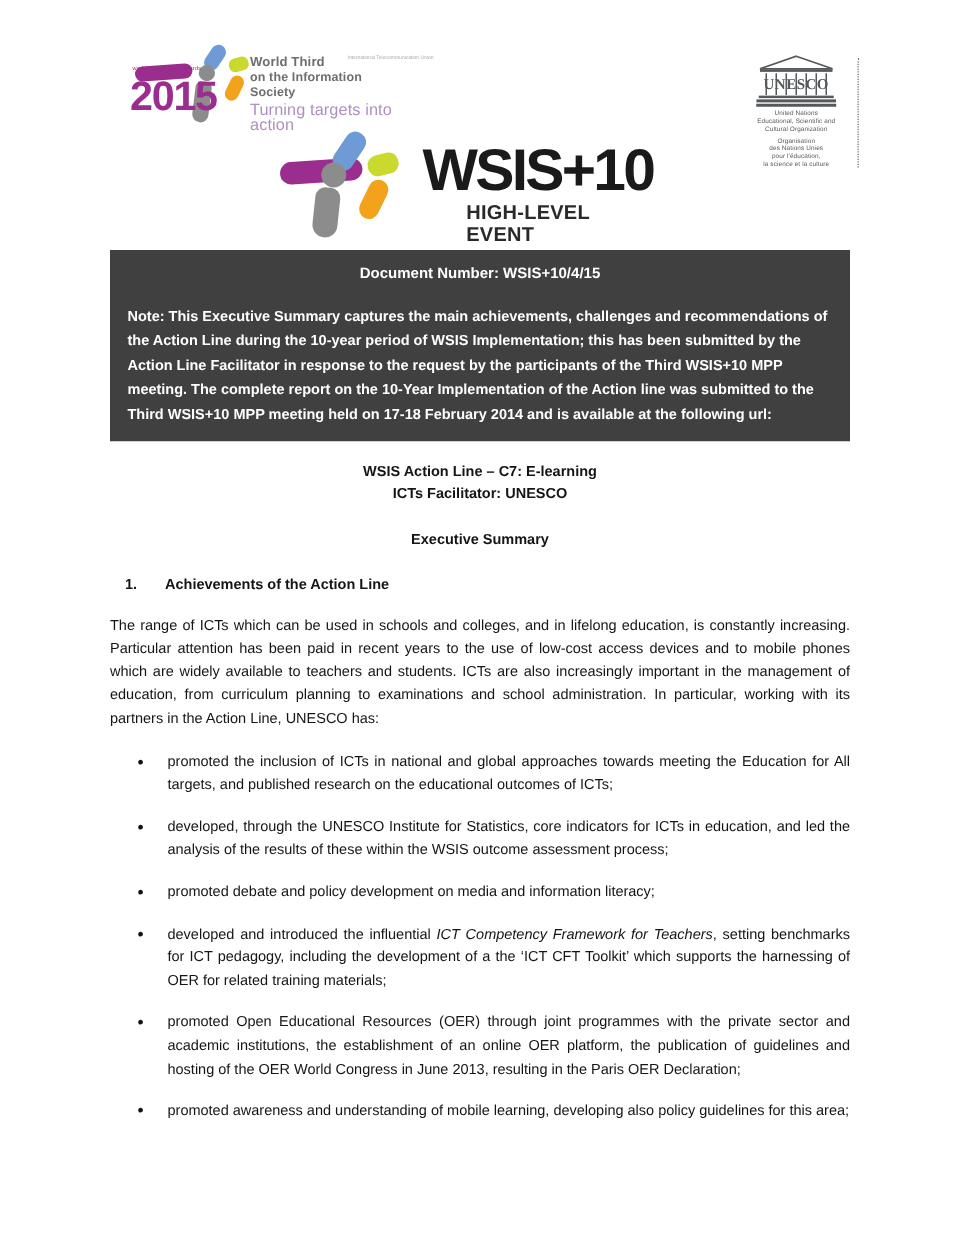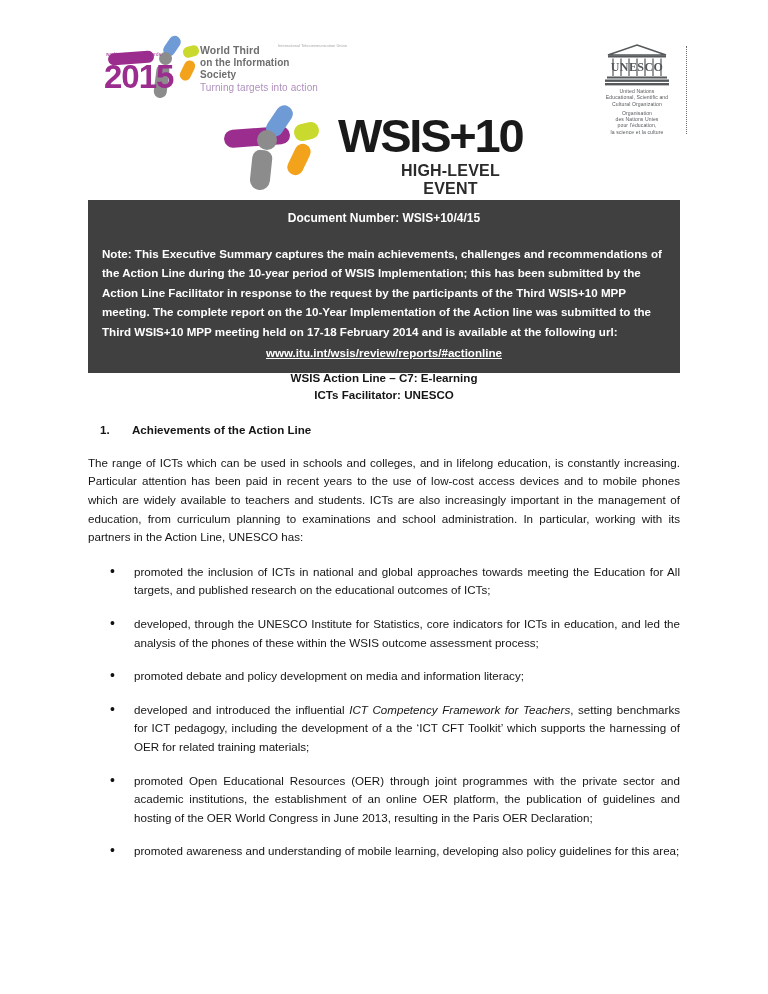--- a/index.html
+++ b/index.html
@@ -113,42 +113,41 @@
     color: #6E6E6E;
     letter-spacing: 0.1px;
   }
   .wsis-words .l2 {
     font-size: 10px;
     font-weight: bold;
     color: #6E6E6E;
     letter-spacing: 0.1px;
   }
   .wsis-words .l3 {
-    font-size: 10px;
+    font-size: 13px;
     color: #B08FBE;
     letter-spacing: 0.1px;
   }
   .wsis-words .smalltag {
     position: absolute;
     left: 78px;
     top: -1px;
     font-size: 4px;
     color: #A9A9A9;
     line-height: 5px;
     white-space: nowrap;
   }
 
   
   .logo-wsis10 {
     position: absolute;
     left: 228px;
     top: 110px;
     width: 300px;
     height: 80px;
-    text-align: center;
   }
   .logo-wsis10 .fig { left: 0px; top: 0px; width: 100px; height: 80px; }
   .logo-wsis10 .arm-purple { left: -4px; top: 18px; width: 66px; height: 18px; border-radius: 9px; }
   .logo-wsis10 .arm-blue   { left: 43px; top: -6px; width: 17px; height: 34px; border-radius: 8px; transform: rotate(34deg); }
   .logo-wsis10 .arm-green  { left: 66px; top: 13px; width: 25px; height: 17px; border-radius: 8px; transform: rotate(-14deg); }
   .logo-wsis10 .arm-orange { left: 63px; top: 33px; width: 16px; height: 33px; border-radius: 8px; transform: rotate(26deg); }
   .logo-wsis10 .head       { left: 29px; top: 20px; width: 20px; height: 20px; }
   .logo-wsis10 .body       { left: 23px; top: 40px; width: 20px; height: 40px; border-radius: 9px 9px 11px 11px; transform: rotate(6deg); }
 
   .wsis10-type {
@@ -352,41 +351,41 @@
         <div>pour l'éducation,</div>
         <div>la science et la culture</div>
       </div>
       <div class="unesco-rule"></div>
     </div>
   </div>
 
   <div class="note-box">
     <div class="note-title">Document Number: WSIS+10/4/15</div>
     <div class="note-body">Note:  This Executive Summary captures the main achievements, challenges and recommendations of the Action Line during the 10-year period of WSIS Implementation; this has been submitted by the Action Line Facilitator in response to the request by the participants of the Third WSIS+10 MPP meeting.  The complete report on the 10-Year Implementation of the Action line was submitted to the Third WSIS+10 MPP meeting held on 17-18 February 2014 and is available at the following url:</div>
-    <a class="note-url" href="#">www.itu.int/wsis/review/reports/#actionline</a>
   </div>
 
   <div class="doc">
 
     <div class="heading-block">
       <div>WSIS Action Line – C7: E-learning</div>
       <div>ICTs Facilitator: UNESCO</div>
     </div>
 
+    <div class="exec-summary">Executive Summary</div>
 
     <div class="section-title">
       <span class="num">1.</span>
       <span>Achievements of the Action Line</span>
     </div>
 
     <div class="para">The range of ICTs which can be used in schools and colleges, and in lifelong education, is constantly increasing.  Particular attention has been paid in recent years to the use of low-cost access devices and to mobile phones which are widely available to teachers and students.  ICTs are also increasingly important in the management of education, from curriculum planning to examinations and school administration. In particular, working with its partners in the Action Line, UNESCO has:</div>
 
     <ul class="bullets">
       <li><span>promoted the inclusion of ICTs in national and global approaches towards meeting the Education for All targets, and published research on the educational outcomes of ICTs;</span></li>
-      <li><span>developed, through the UNESCO Institute for Statistics, core indicators for ICTs in education, and led the analysis of the phones of these within the WSIS outcome assessment process;</span></li>
+      <li><span>developed, through the UNESCO Institute for Statistics, core indicators for ICTs in education, and led the analysis of the results of these within the WSIS outcome assessment process;</span></li>
       <li><span>promoted debate and policy development on media and information literacy;</span></li>
       <li><span>developed and introduced the influential </span><span class="ital">ICT Competency Framework for Teachers</span><span>, setting benchmarks for ICT pedagogy, including the development of a the ‘ICT CFT Toolkit’ which supports the harnessing of OER for related training materials;</span></li>
       <li><span>promoted Open Educational Resources (OER) through joint programmes with the private sector and academic institutions, the establishment of an online OER platform, the publication of guidelines and hosting of the OER World Congress in June 2013, resulting in the Paris OER Declaration;</span></li>
       <li><span>promoted awareness and understanding of mobile learning, developing also policy guidelines for this area;</span></li>
     </ul>
 
   </div>
 </div>
 
 </body></html>

